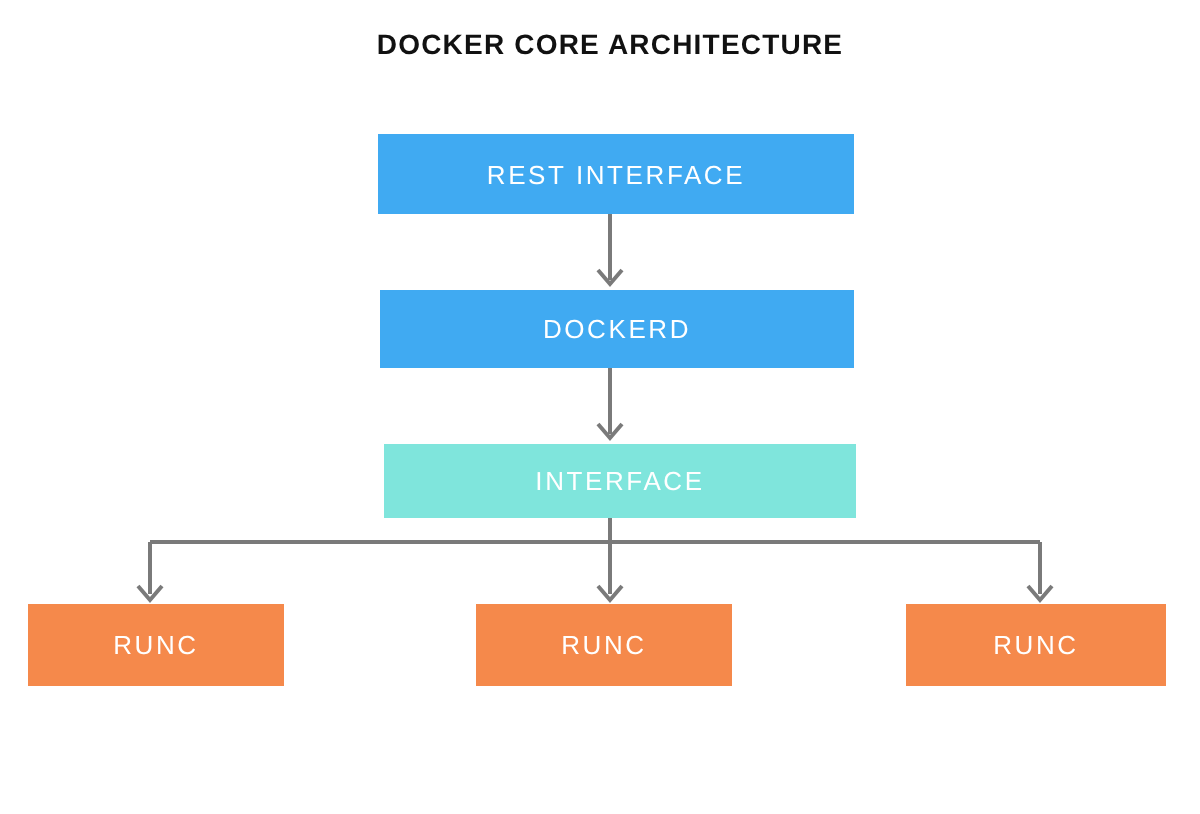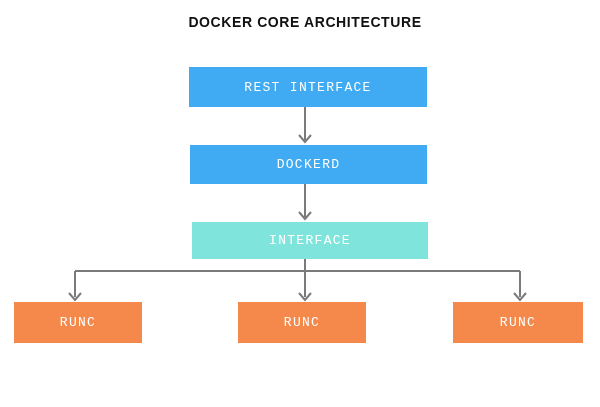--- a/index.html
+++ b/index.html
@@ -24,21 +24,20 @@
     font-size: 14px;
     font-weight: 700;
     letter-spacing: 0.6px;
     color: #111111;
   }
   .node {
     position: absolute;
     display: flex;
     align-items: center;
     justify-content: center;
-    font-family: Liberation Mono, monospace;
   }
   .node-label {
     color: #ffffff;
     font-size: 13px;
     letter-spacing: 1.3px;
     font-weight: 400;
     white-space: nowrap;
   }
   .edges {
     position: absolute;

